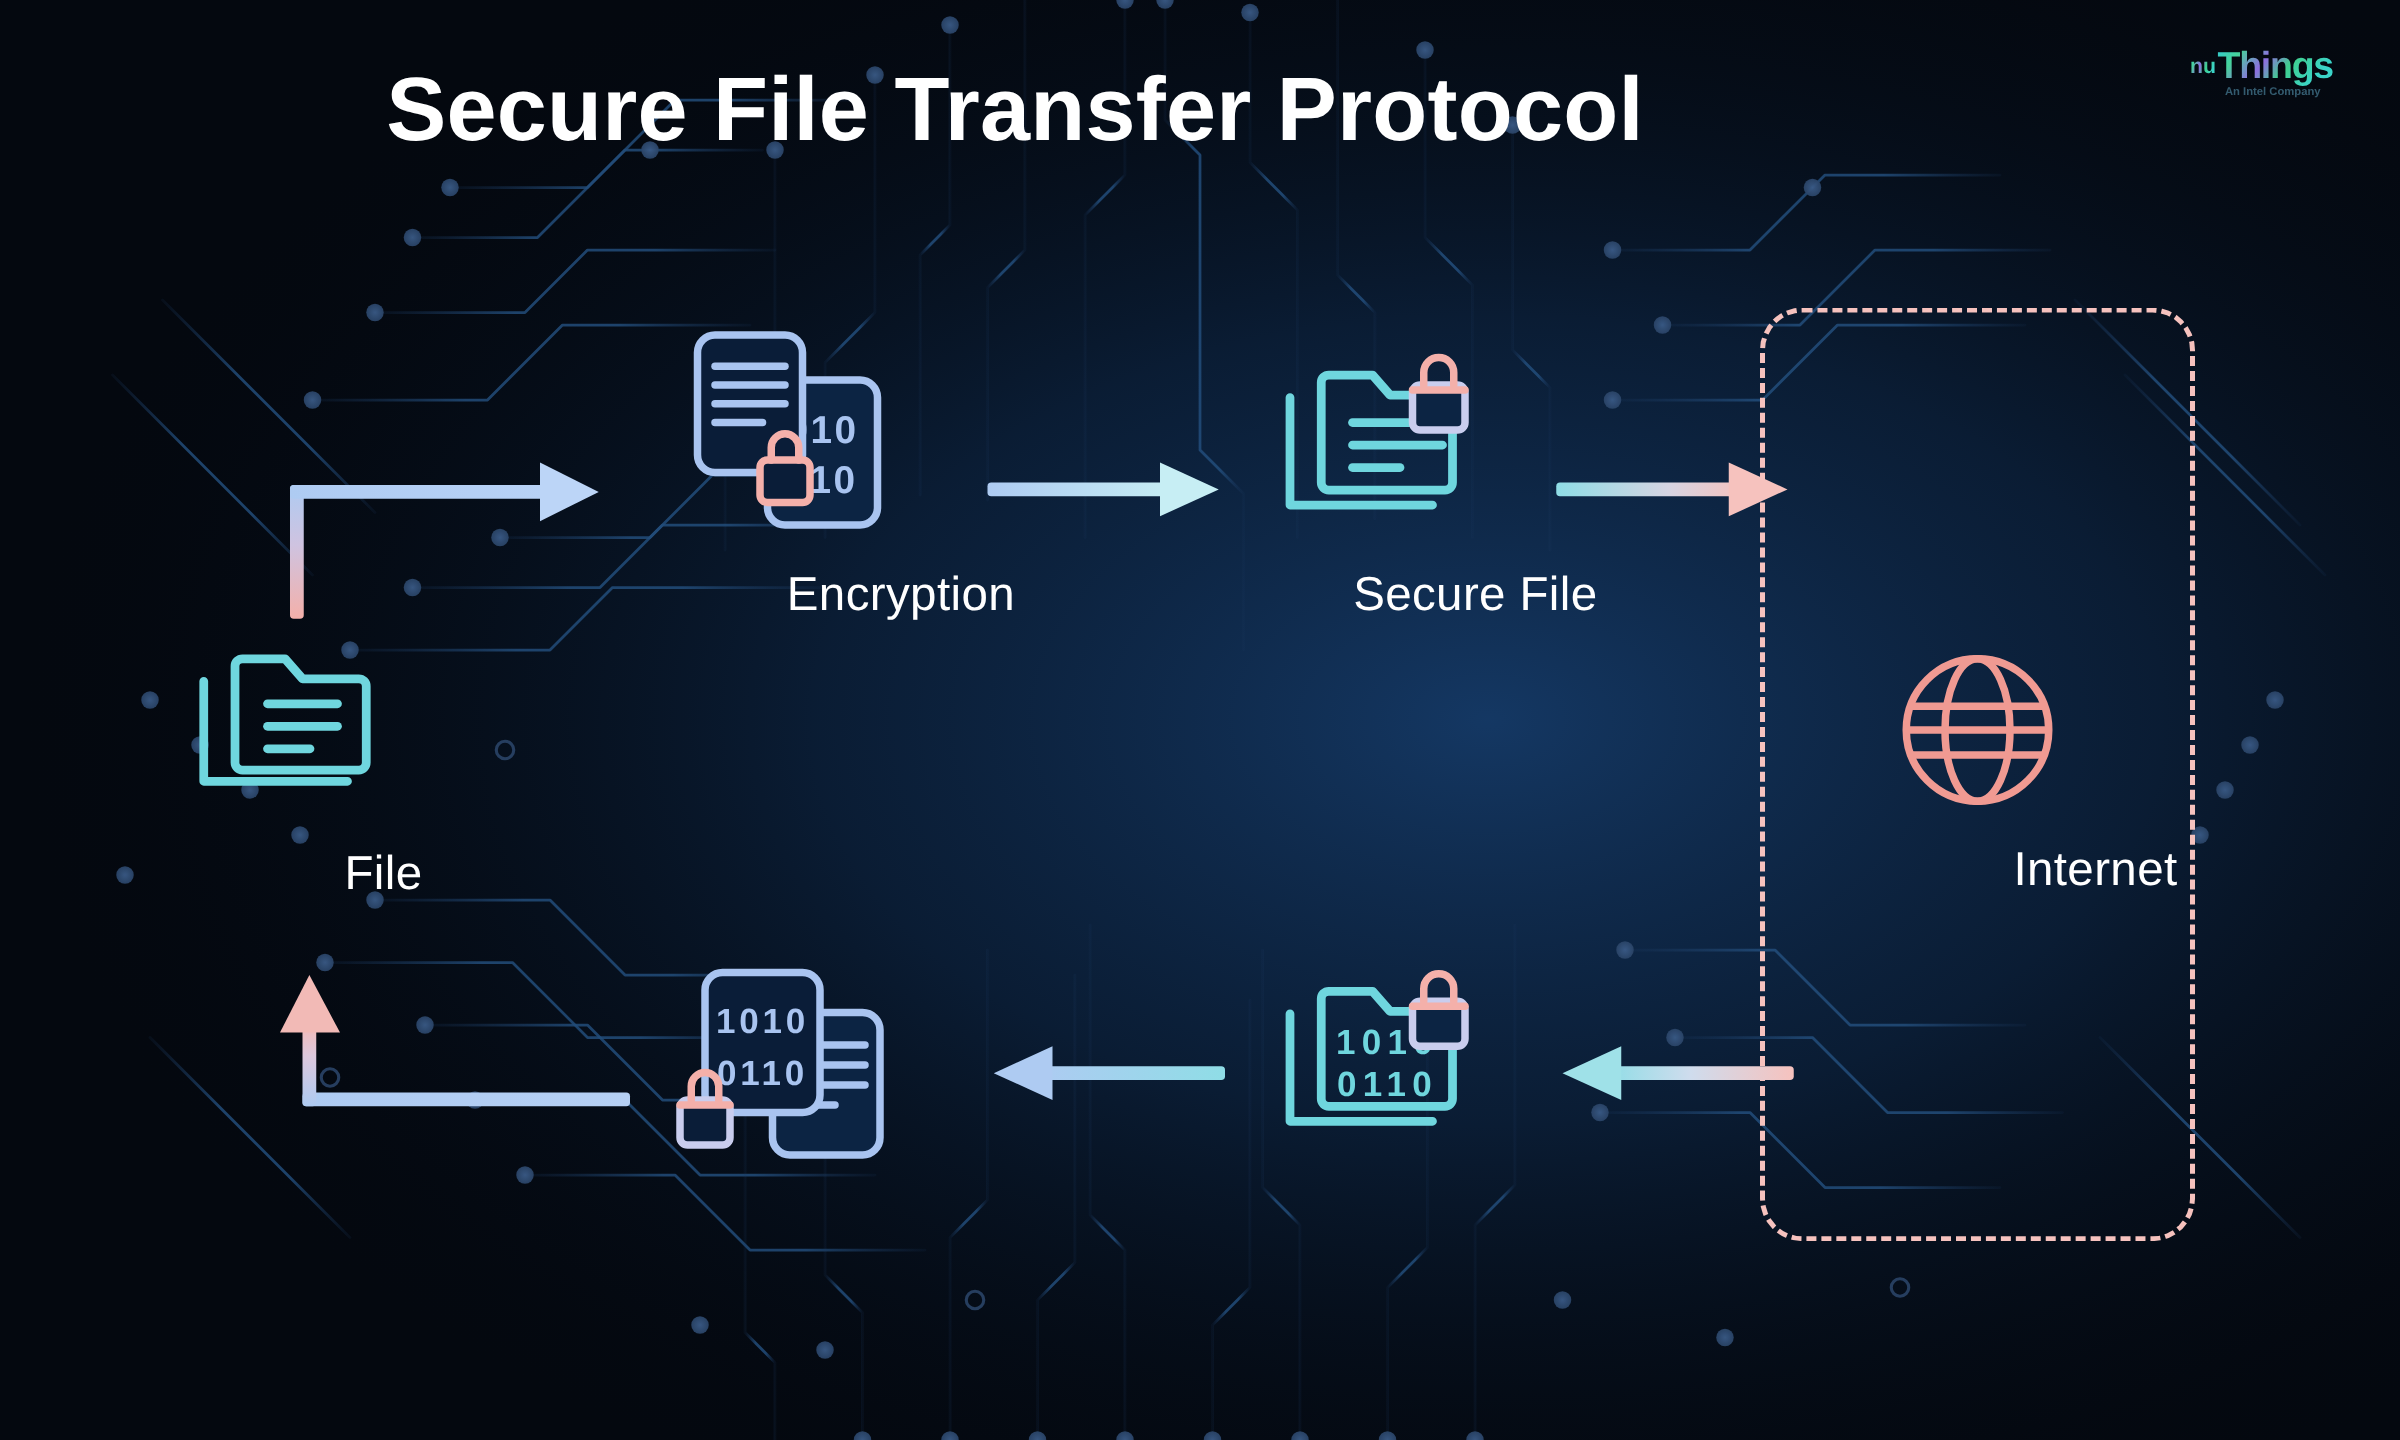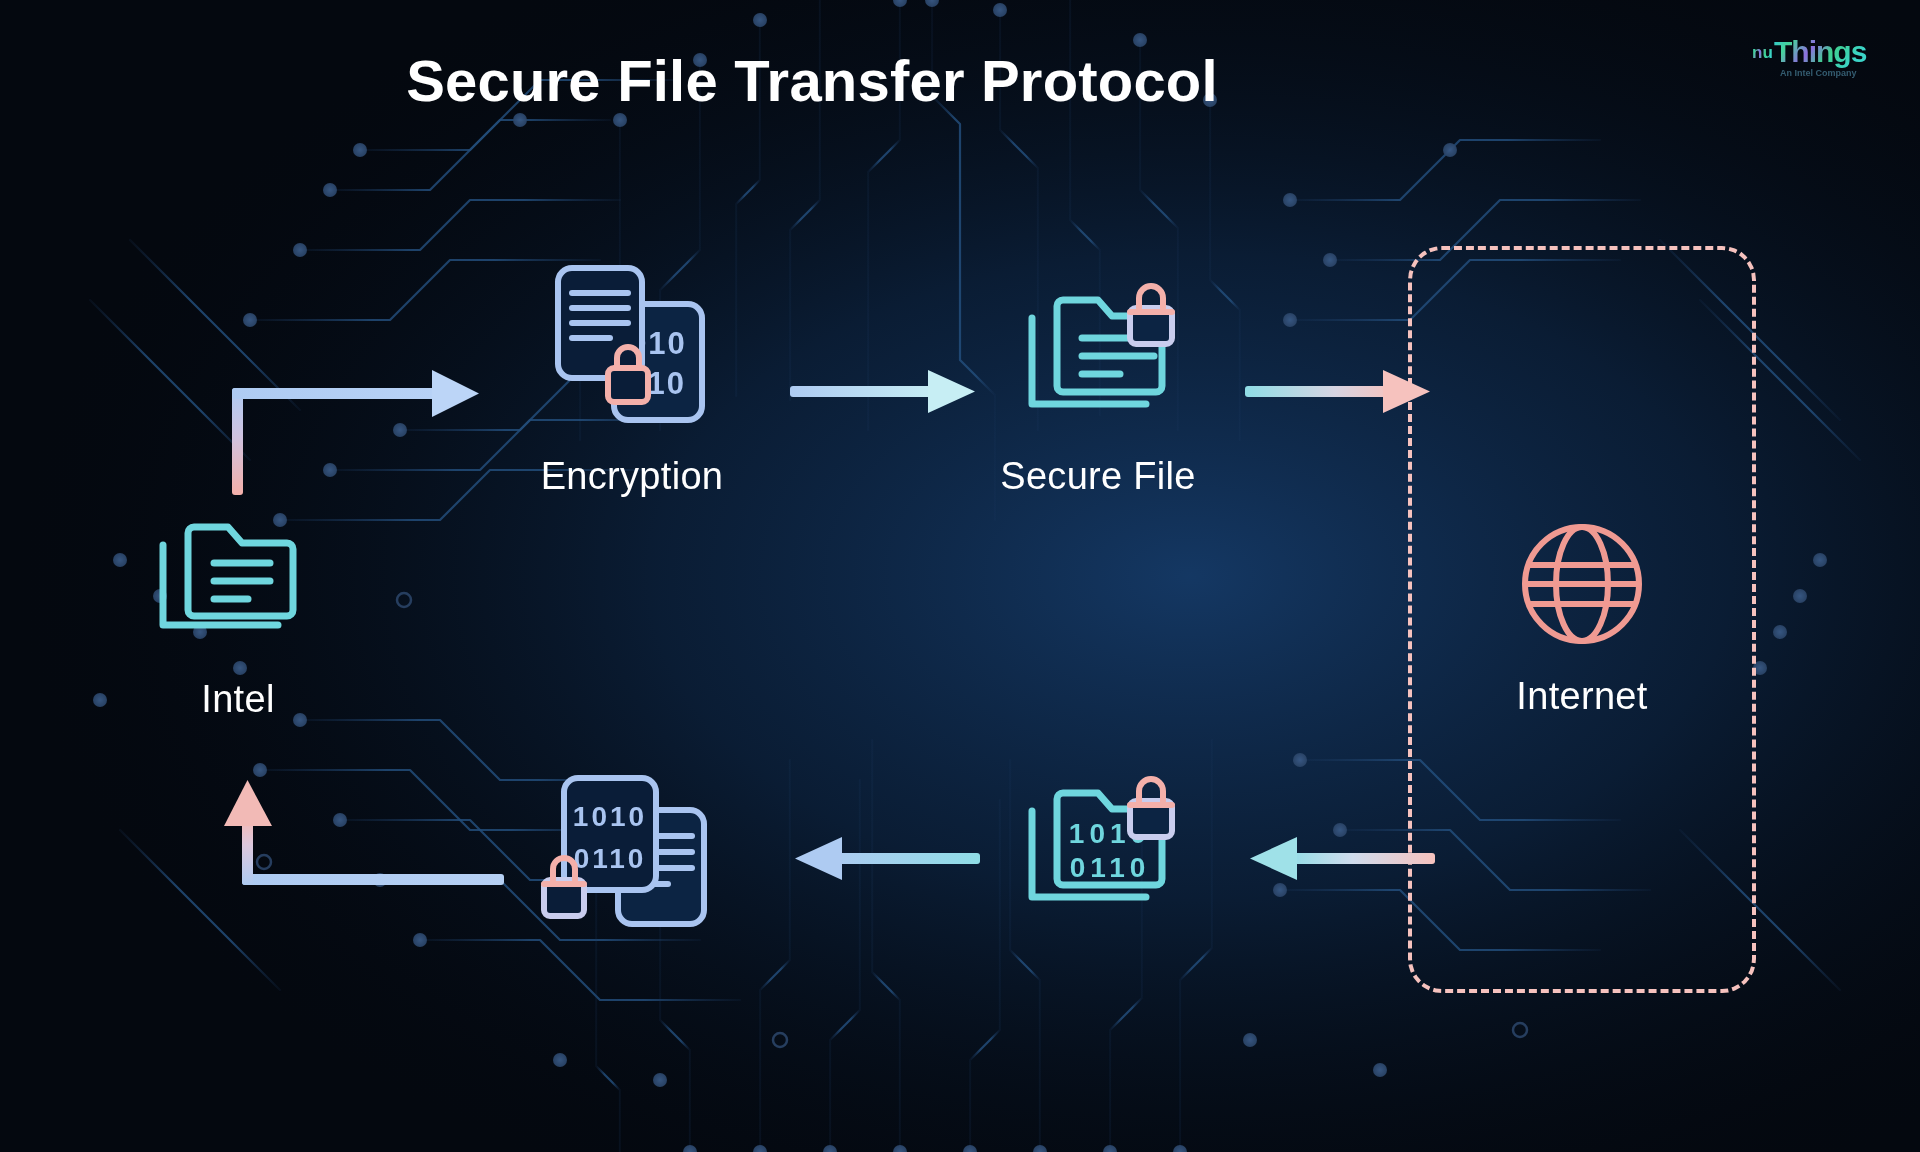--- a/index.html
+++ b/index.html
@@ -31,21 +31,21 @@
   }
 
   
   .title {
     position: absolute;
     top: 52px;
     left: 0;
     width: 1624px;
     text-align: center;
     color: #ffffff;
-    font-size: 58px;
+    font-size: 72px;
     letter-spacing: 0.2px;
     line-height: 1;
     white-space: nowrap;
     z-index: 30;
   }
   .title .t-light { font-weight: 700; }
   .title .t-bold  { font-weight: 900; }
 
   
   .logo {
@@ -59,21 +59,21 @@
   }
 
   
   .node-label {
     position: absolute;
     color: #ffffff;
     font-size: 38px;
     font-weight: 400;
     letter-spacing: 0.3px;
     white-space: nowrap;
-    text-align: center;
+    text-align: right;
     z-index: 25;
   }
 
   
   .internet-box {
     position: absolute;
     left: 1408px;
     top: 246px;
     width: 348px;
     height: 747px;
@@ -450,21 +450,21 @@
 
       <g>
         <rect x="2" y="110" width="40" height="36" rx="6" fill="#0a1d38" stroke="#c9cdee" stroke-width="6"></rect>
         <path d="M11 110 L11 99 A11 11 0 0 1 33 99 L33 110" fill="none" stroke="#f4b0aa" stroke-width="6" stroke-linecap="round"></path>
         <path d="M2 114 L42 114" stroke="#f4b0aa" stroke-width="6" stroke-linecap="round"></path>
       </g>
     </svg>
   </div>
 
   <div class="node-label" style="left:138px; top:678px; width:200px;">
-    <span>Intel</span>
+    <span>File</span>
   </div>
   <div class="node-label" style="left:452px; top:455px; width:360px;">
     <span>Encryption</span>
   </div>
   <div class="node-label" style="left:918px; top:455px; width:360px;">
     <span>Secure File</span>
   </div>
   <div class="node-label" style="left:1422px; top:675px; width:320px;">
     <span>Internet</span>
   </div>

